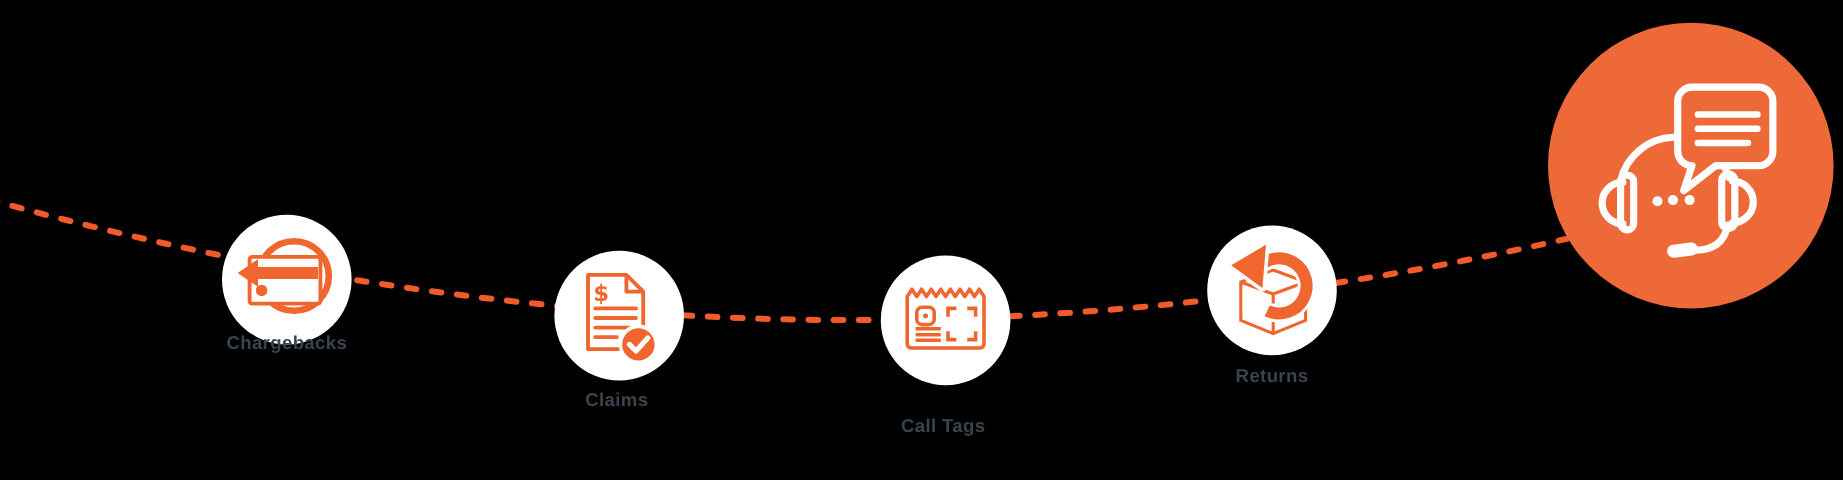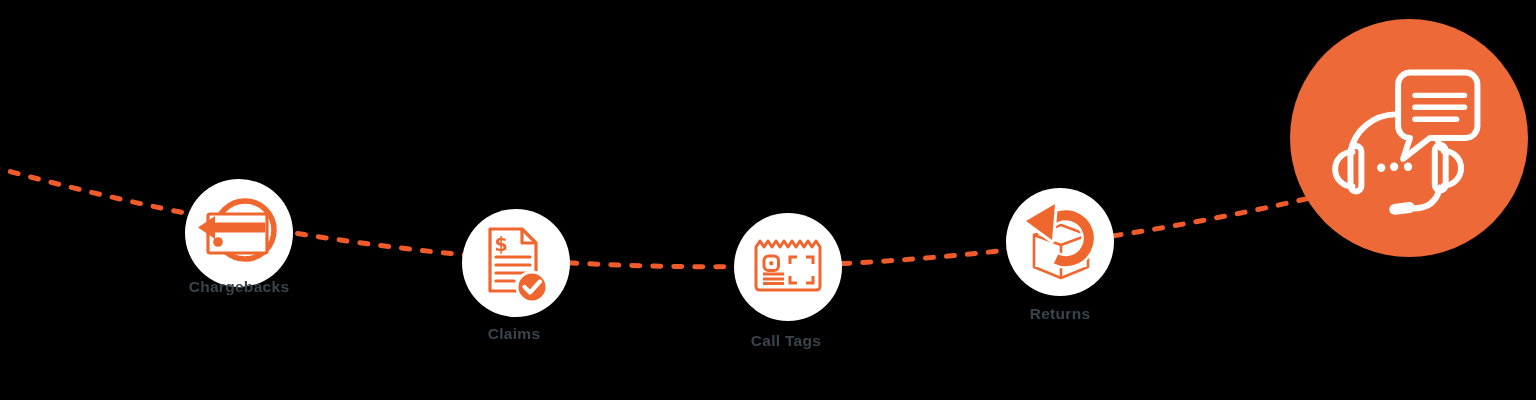--- a/index.html
+++ b/index.html
@@ -73,21 +73,21 @@
 
   <div class="node" style="left:734px; top:213px;">
     <svg viewBox="0 0 108 108">
       <path class="st" stroke-width="3" stroke-linejoin="round" d="M22 73 L22 34 L26 28 L30 34 L34 28 L38 34 L42 28 L46 34 L50 28 L54 34 L58 28 L62 34 L66 28 L70 34 L74 28 L78 34 L82 28 L86 34 L86 73 Q86 77 82 77 L26 77 Q22 77 22 73 Z"></path>
       <rect class="st" x="30" y="43" width="14.5" height="14.5" rx="4.5" stroke-width="3"></rect>
       <rect class="fl" x="35.3" y="48.3" width="4" height="4" rx="1.5"></rect>
       <path class="st" stroke-width="3" d="M29 61 H50 M29 66 H50 M29 70.5 H50"></path>
       <path class="st" stroke-width="3" d="M56 51 V44 H63 M72 44 H79 V51 M56 63 V70 H63 M79 63 V70 H72"></path>
     </svg>
   </div>
-  <div class="node-label" style="left:786px; top:333px;">Call Tags</div>
+  <div class="node-label" style="left:786px; top:348px;">Call Tags</div>
 
   <div class="node" style="left:1006px; top:188px;">
     <svg viewBox="0 0 108 108">
       <path class="st" stroke-width="2.6" stroke-linejoin="round" d="M28 47 L55 37 L82 47 L55 57 Z M28 47 L28 79 L55 90 L55 57 M55 90 L82 79 L82 47"></path>
       <path d="M41 37 A23 23 0 1 1 50 71" fill="none" stroke="#ffffff" stroke-width="15"></path>
       <path d="M41 37 A23 23 0 1 1 50 71" fill="none" stroke="var(--orange)" stroke-width="10"></path>
       <polygon points="20,33 49,16 46,52" fill="none" stroke="#ffffff" stroke-width="6" stroke-linejoin="round"></polygon>
       <polygon points="20,33 49,16 46,52" fill="var(--orange)"></polygon>
     </svg>
   </div>

